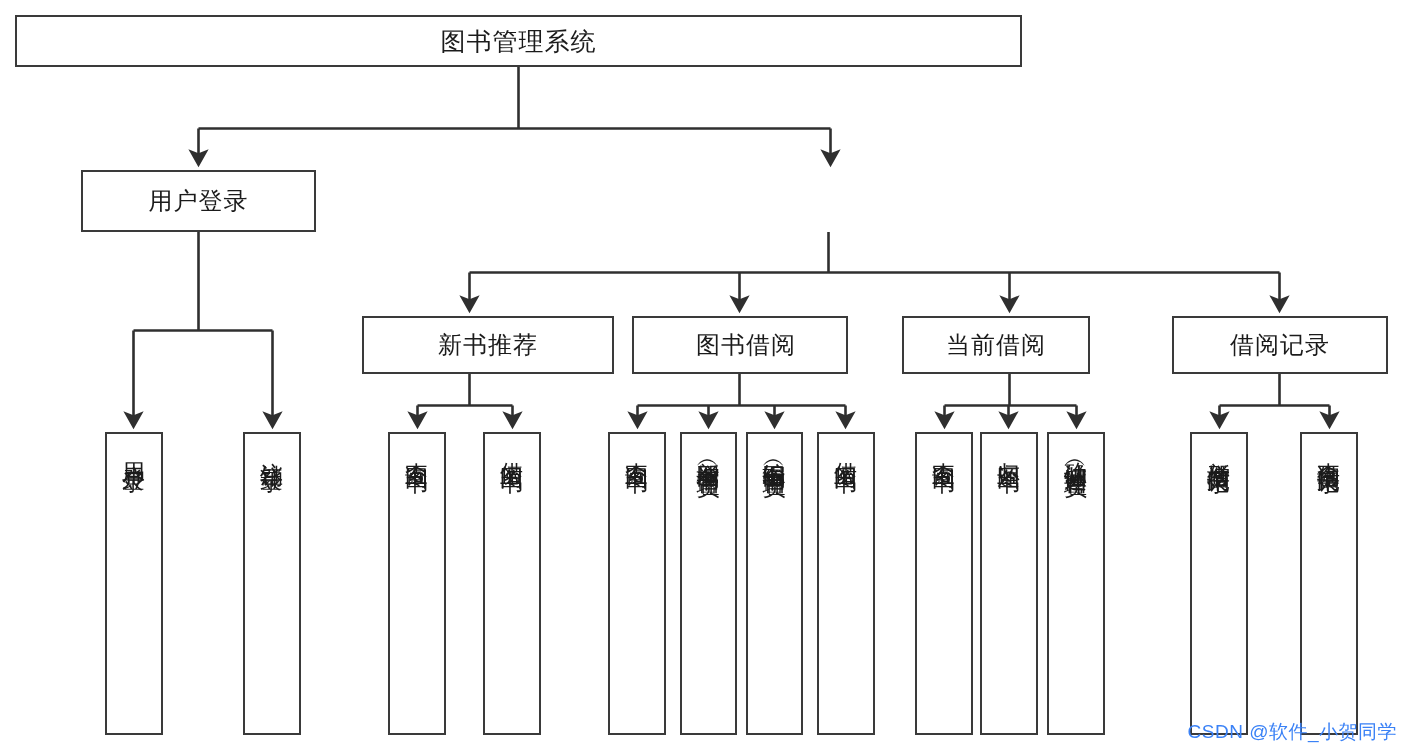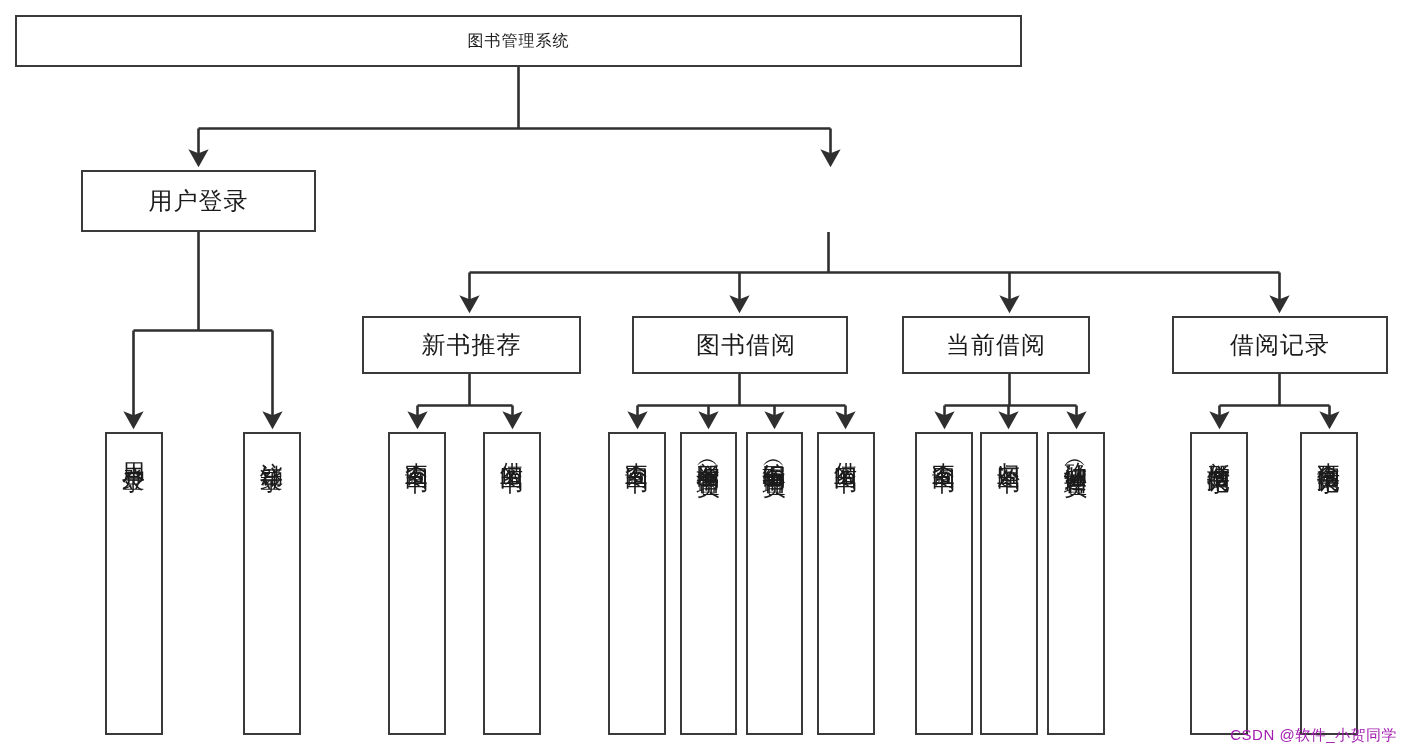--- a/index.html
+++ b/index.html
@@ -35,22 +35,21 @@
     align-items: center;
     justify-content: center;
     color: #1b1b1b;
   }
   .node-box.horiz {
     font-size: 24px;
     letter-spacing: 1px;
     line-height: 1.2;
   }
   .node-box.root {
-    font-size: 16px;
-    font-family: Liberation Serif, serif;
+    font-size: 25px;
   }
   .node-box.leaf {
     align-items: flex-start;
     justify-content: center;
     padding-top: 10px;
   }
   .leaf-label {
     writing-mode: vertical-rl;
     text-orientation: upright;
     font-size: 23px;
@@ -59,22 +58,22 @@
     white-space: nowrap;
     color: #1b1b1b;
   }
   .leaf.tall-text .leaf-label {
     letter-spacing: 2px;
   }
   .watermark {
     position: absolute;
     right: 8px;
     bottom: 2px;
-    font-size: 15px;
-    color: #a21caf;
+    font-size: 19px;
+    color: #3b82f6;
     letter-spacing: 0.5px;
     white-space: nowrap;
     pointer-events: none;
   }
 </style>
 </head>
 <body>
 
 <div id="diagram-root">
 
@@ -129,21 +128,21 @@
   </svg>
 
   <div class="node-box horiz root" style="left:15px; top:15px; width:1007px; height:52px;">
     <span>图书管理系统</span>
   </div>
 
   <div class="node-box horiz" style="left:81px; top:170px; width:235px; height:62px;">
     <span>用户登录</span>
   </div>
 
-  <div class="node-box horiz" style="left:362px; top:316px; width:219px; height:58px;">
+  <div class="node-box horiz" style="left:362px; top:316px; width:252px; height:58px;">
     <span>新书推荐</span>
   </div>
   <div class="node-box horiz" style="left:632px; top:316px; width:216px; height:58px;padding-left:12px;">
     <span>图书借阅</span>
   </div>
   <div class="node-box horiz" style="left:902px; top:316px; width:188px; height:58px;">
     <span>当前借阅</span>
   </div>
   <div class="node-box horiz" style="left:1172px; top:316px; width:216px; height:58px;">
     <span>借阅记录</span>

